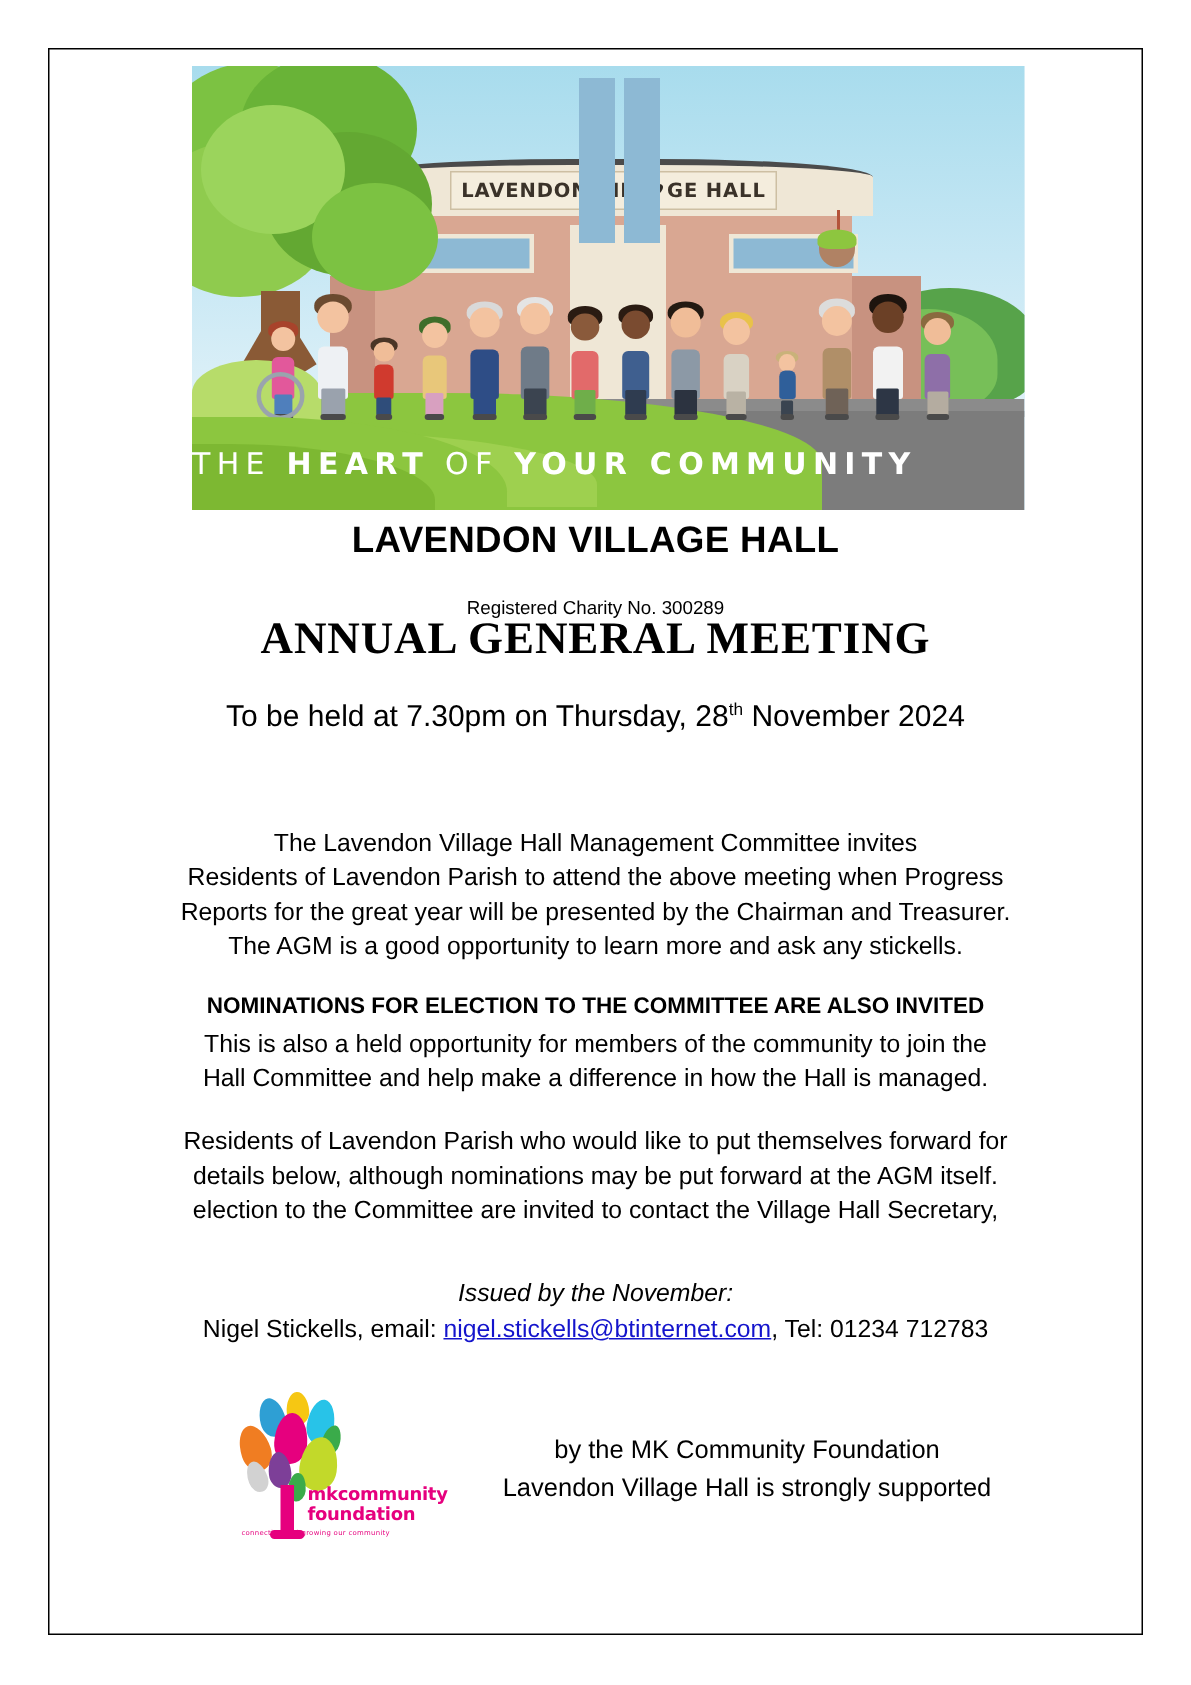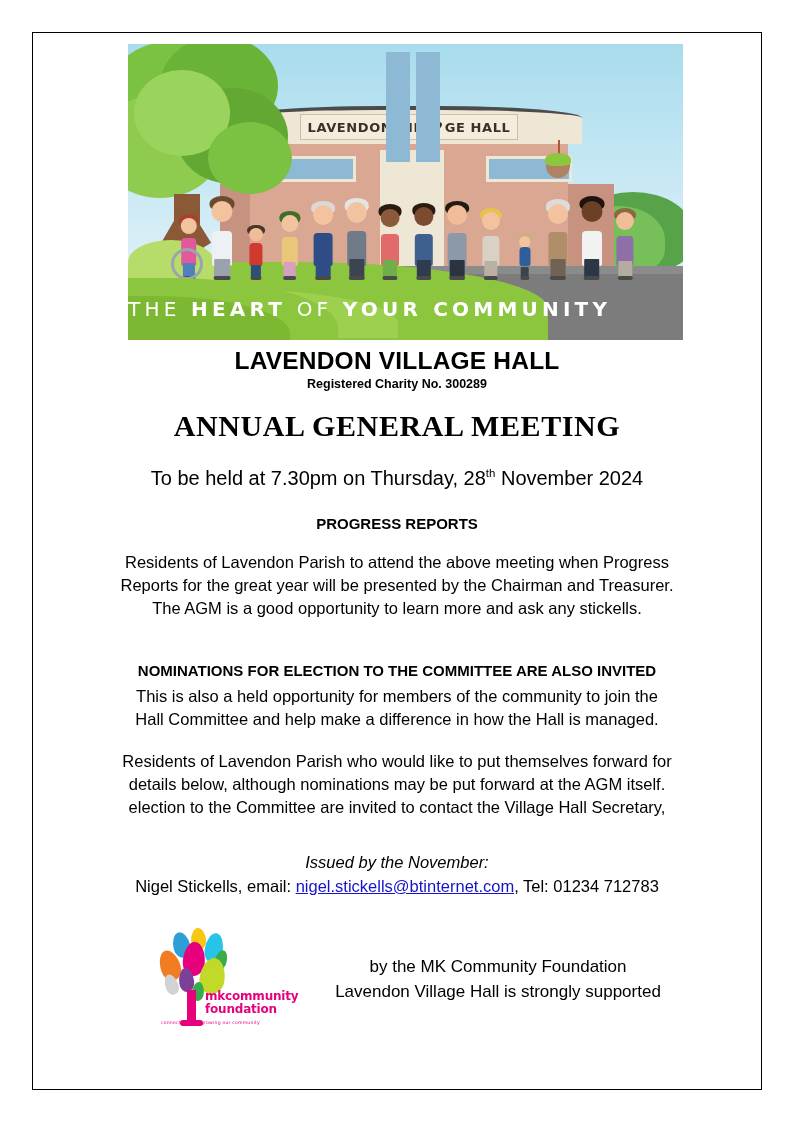--- a/index.html
+++ b/index.html
@@ -260,23 +260,23 @@
   
   .txt { position: absolute; width: 100%; text-align: center; }
 
   .title-main {
     top: 314px;
     font-size: 24.5px;
     font-weight: 700;
     letter-spacing: 0.2px;
   }
   .charity-no {
-    top: 344px;
+    top: 365px;
     font-size: 12.5px;
-    font-weight: 700;
+    font-weight: 400;
   }
   .title-agm {
     top: 376px;
     font-family: "Liberation Serif", serif;
     font-size: 30px;
     font-weight: 700;
     letter-spacing: 0.6px;
   }
   .held-line {
     top: 434px;
@@ -545,23 +545,23 @@
     </div>
 
     <div class="txt title-main">LAVENDON VILLAGE HALL</div>
     <div class="txt charity-no">Registered Charity No. 300289</div>
     <div class="txt title-agm">ANNUAL GENERAL MEETING</div>
 
     <div class="txt held-line">
       <span>To be held at 7.30pm on Thursday, 28</span><sup>th</sup><span> November 2024</span>
     </div>
 
-    <div class="txt progress-heading">PROGRESS REPORTS</div>
 
     <div class="para para-1">
+      <div>The Lavendon Village Hall Management Committee invites</div>
       <div>Residents of Lavendon Parish to attend the above meeting when Progress</div>
       <div>Reports for the great year will be presented by the Chairman and Treasurer.</div>
       <div>The AGM is a good opportunity to learn more and ask any stickells.</div>
     </div>
 
     <div class="txt nominations-heading">NOMINATIONS FOR ELECTION TO THE COMMITTEE ARE ALSO INVITED</div>
 
     <div class="para para-2">
       <div>This is also a held opportunity for members of the community to join the</div>
       <div>Hall Committee and help make a difference in how the Hall is managed.</div>

